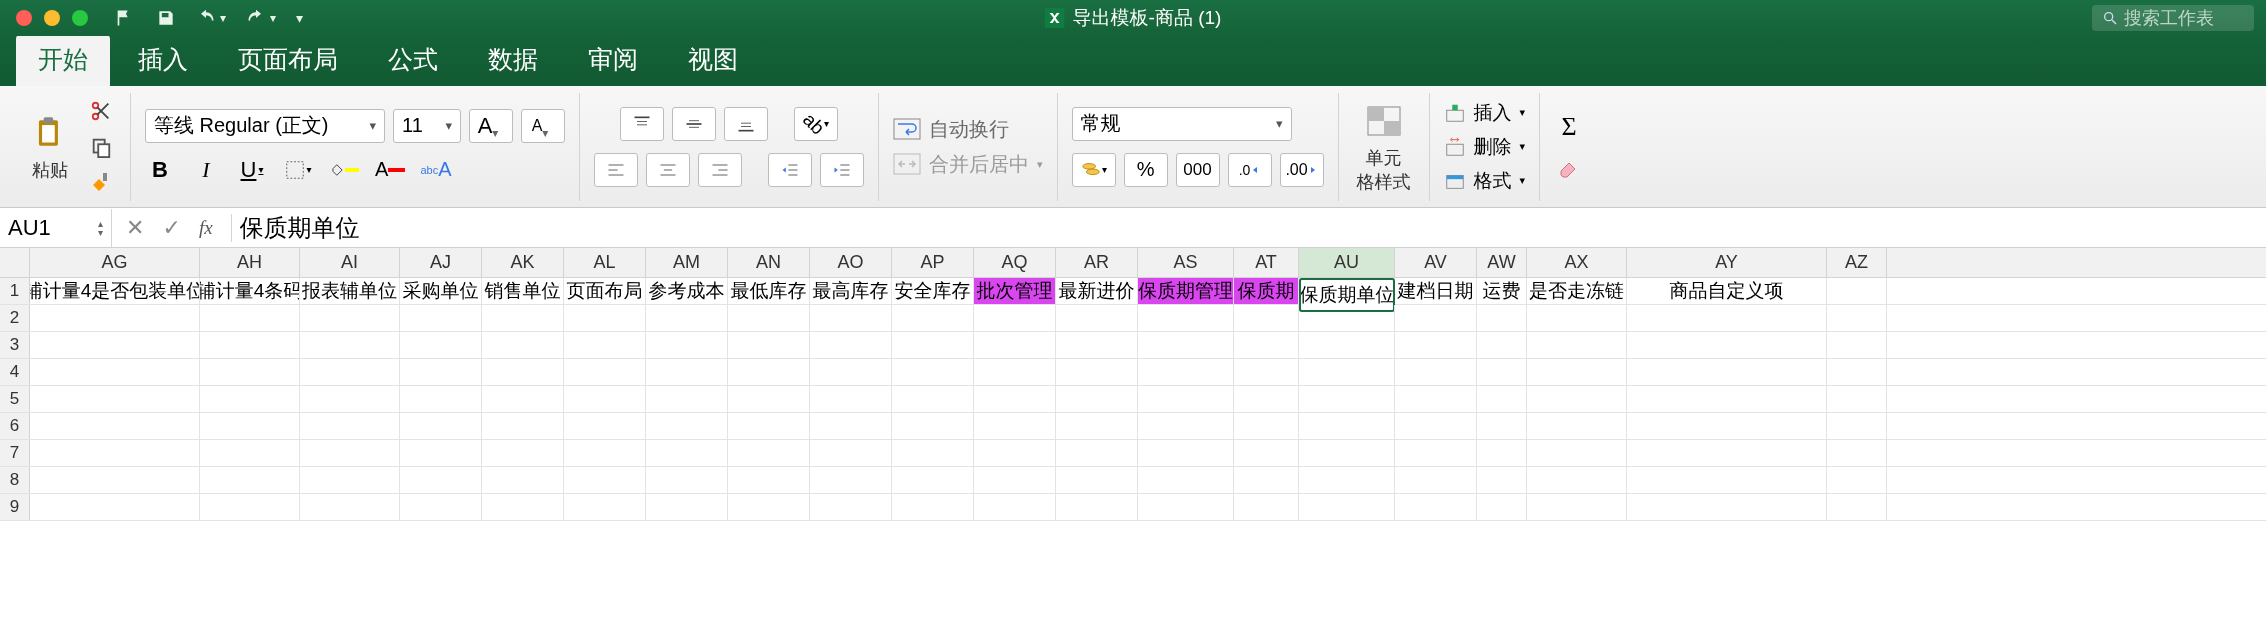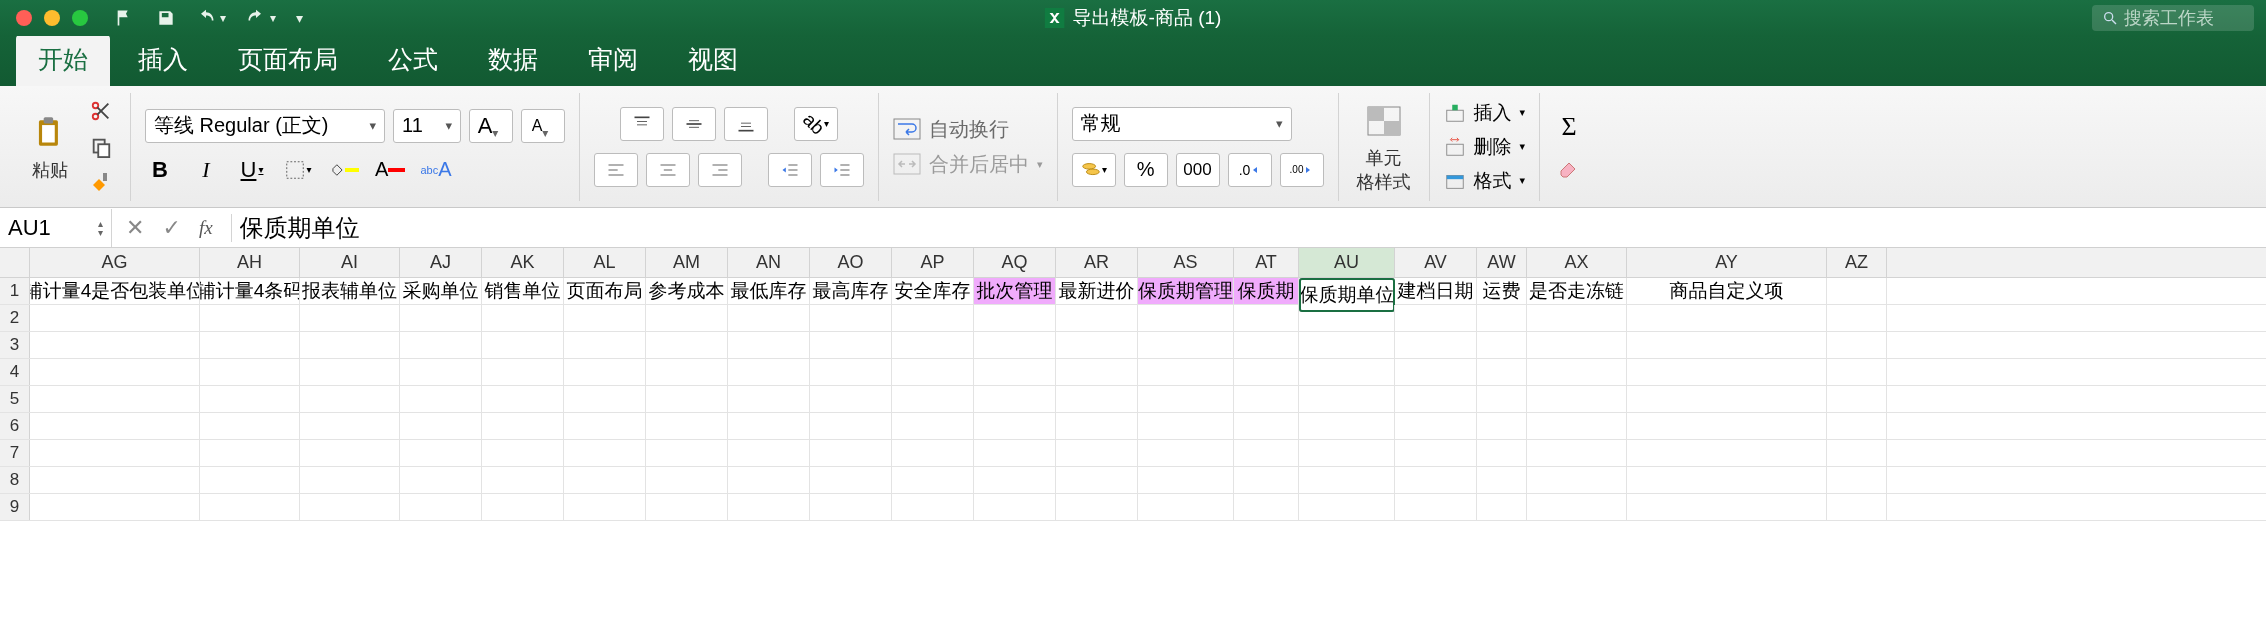--- a/index.html
+++ b/index.html
@@ -55,21 +55,21 @@
   .fx-input{ border:none; outline:none; font-size:24px; padding-left:8px; flex:1;}
 
   
   .gridwrap{ position:relative; }
   .colhdrs{ display:flex; height:30px; background:#f1f1f1; border-bottom:1px solid #d3d3d3;}
   .rownumcol{ width:30px; min-width:30px; border-right:1px solid #d3d3d3; background:#f1f1f1; display:flex; align-items:center; justify-content:center; font-size:17px; color:#333;}
   .colhdr{ border-right:1px solid #d3d3d3; display:flex; align-items:center; justify-content:center; font-size:18px; color:#333; background:#f1f1f1;}
   .colhdr.selected{ background:#d5e8d5;}
   .gridrow{ display:flex; height:27px; border-bottom:1px solid #e3e3e3;}
   .cell{ border-right:1px solid #e3e3e3; display:flex; align-items:center; justify-content:center; font-size:19px; color:#000; overflow:hidden; white-space:nowrap;}
-  .cell.hl{ background:#f0abfc;}
+  .cell.hl{ background:#d946ef;}
   .cell.sel{ outline:2px solid #1a6f42; outline-offset:-2px; background:#fff;}
   .corner{width:30px; height:30px; background:#f1f1f1; border-right:1px solid #d3d3d3; border-bottom:1px solid #d3d3d3;}
 
   svg{display:block;}
 </style>
 </head>
 <body>
 
 <div class="titlebar">
   <div class="traffic">
@@ -322,21 +322,21 @@
           </span>
         <span class="btnoutline" style="font-size:20px;">%</span>
         <span class="btnoutline" style="font-size:17px;">000</span>
         <span class="btnoutline">
             <span style="font-size:14px;">.0</span>
             <svg width="10" height="10" viewBox="0 0 10 10">
               <path d="M7 2l-4 3 4 3z" fill="#3b78e7"></path>
             </svg>
           </span>
         <span class="btnoutline">
-            <span style="font-size:10px;">.00</span>
+            <span style="font-size:16px;">.00</span>
             <svg width="10" height="10" viewBox="0 0 10 10">
               <path d="M3 2l4 3-4 3z" fill="#3b78e7"></path>
             </svg>
           </span>
       </div>
     </div>
   </div>
 
   <div class="group">
     <div class="bigbtn">

